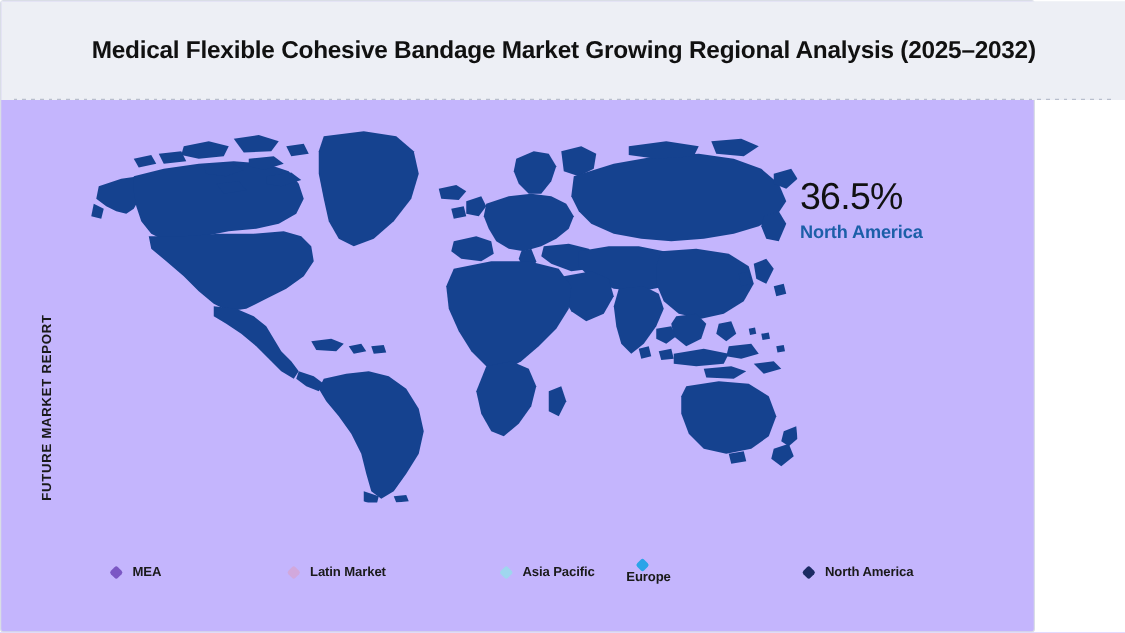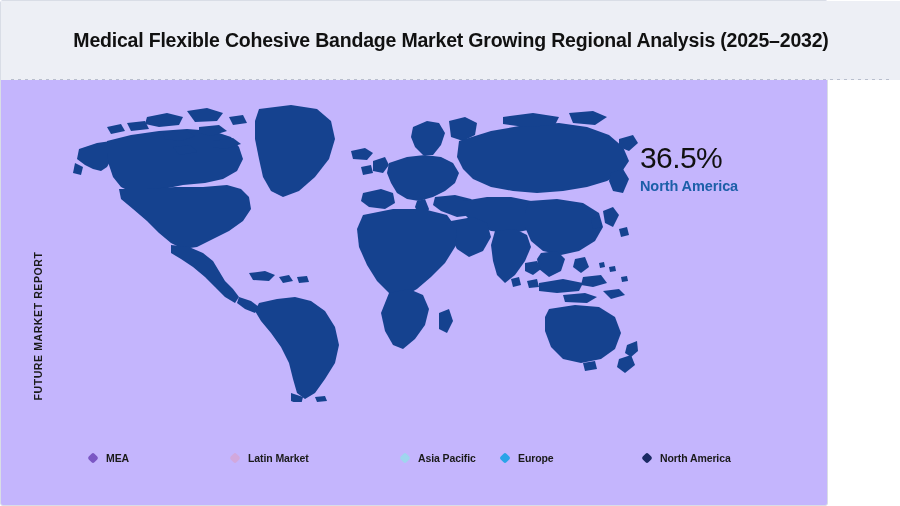--- a/index.html
+++ b/index.html
@@ -214,21 +214,21 @@
         <span class="legend-label">MEA</span>
       </div>
       <div class="legend-item" style="position: absolute; left: 142px;">
         <span class="legend-marker" style="background: rgb(210, 168, 220);"></span>
         <span class="legend-label">Latin Market</span>
       </div>
       <div class="legend-item" style="position: absolute; left: 284px; margin-left: 28px;">
         <span class="legend-marker" style="background: rgb(159, 214, 238);"></span>
         <span class="legend-label">Asia Pacific</span>
       </div>
-      <div class="legend-item" style="position: absolute; left: 412px;">
+      <div class="legend-item" style="position: absolute; left: 412px; flex-direction: column;">
         <span class="legend-marker" style="background: rgb(42, 164, 232);"></span>
         <span class="legend-label">Europe</span>
       </div>
       <div class="legend-item" style="position: absolute; left: 554px;">
         <span class="legend-marker" style="background: rgb(27, 42, 99);"></span>
         <span class="legend-label">North America</span>
       </div>
     </div>
 
 </div>

